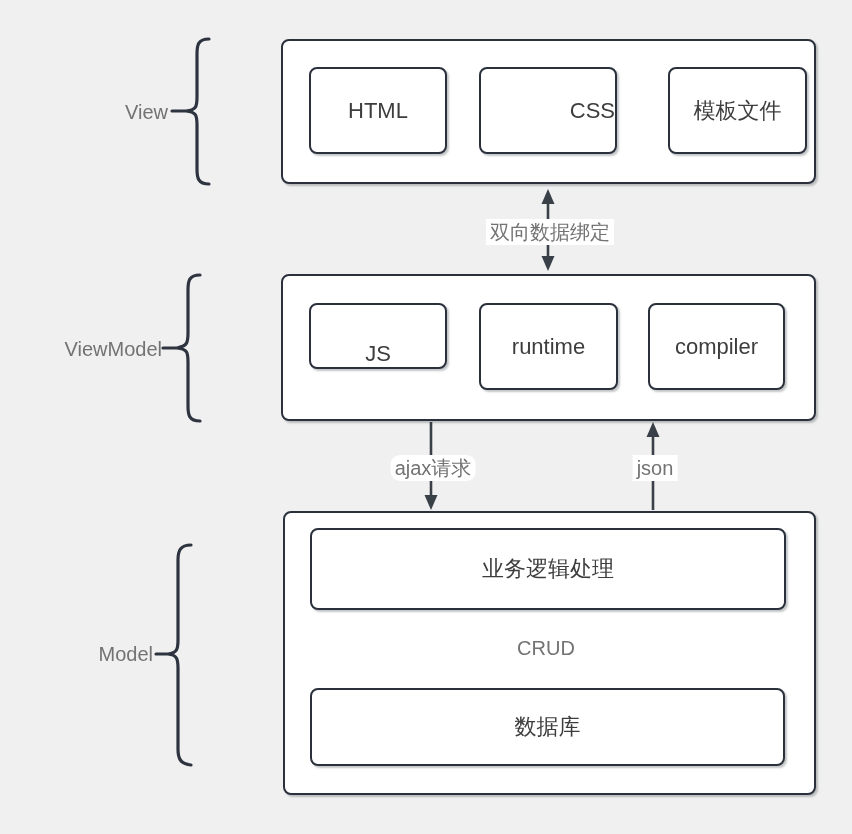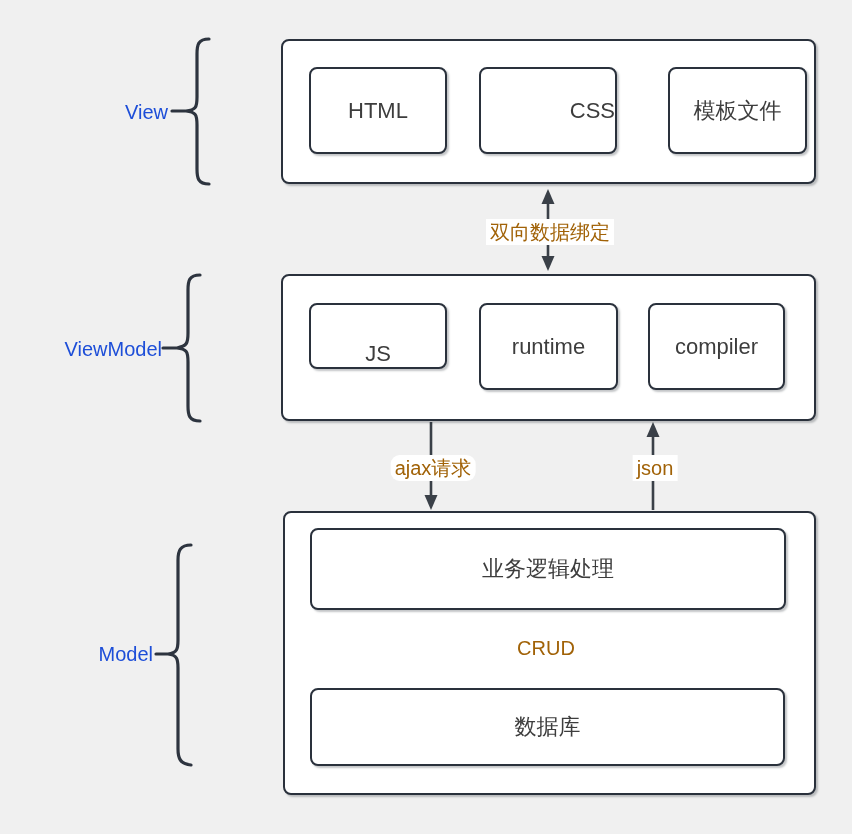--- a/index.html
+++ b/index.html
@@ -32,33 +32,33 @@
     align-items: center;
     justify-content: center;
   }
   .group { z-index: 1; }
   .node  { z-index: 2; font-size: 22px; }
   .node span { white-space: nowrap; }
   .section-label {
     position: absolute;
     font-size: 20px;
     line-height: 26px;
-    color: #1d4ed8;
+    color: #737373;
     white-space: nowrap;
     z-index: 3;
     text-align: right;
   }
   .edge-label {
     position: absolute;
     transform: translate(-50%, -50%);
     background: #ffffff;
     padding: 1px 4px;
     font-size: 20px;
     line-height: 24px;
-    color: #a16207;
+    color: #737373;
     white-space: nowrap;
     z-index: 4;
   }
   .brace {
     fill: none;
     stroke: #2d343f;
     stroke-width: 3.2;
     stroke-linecap: round;
     stroke-linejoin: round;
   }

